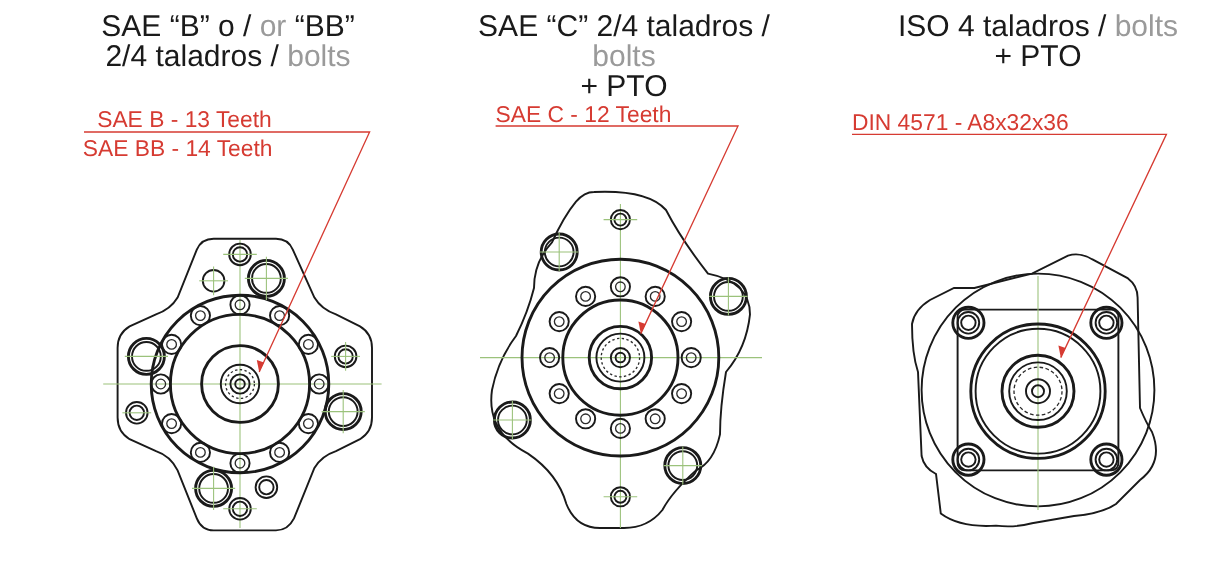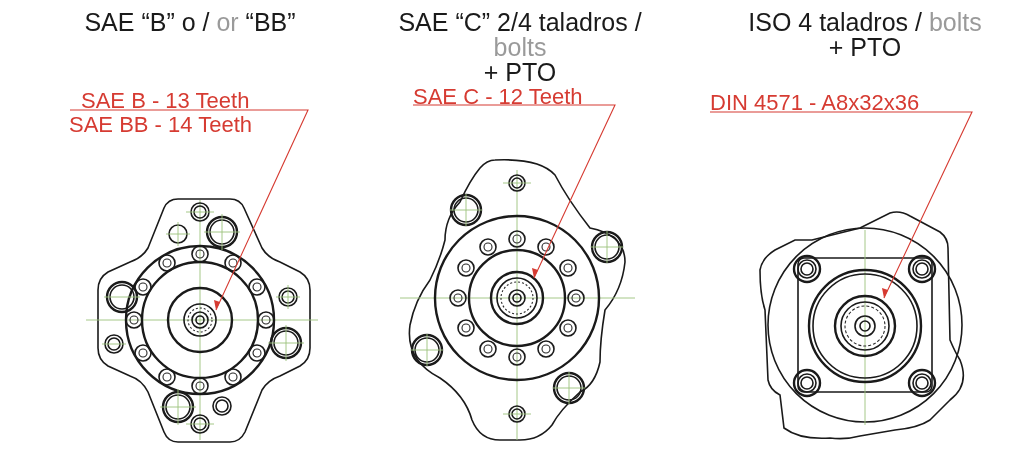--- a/index.html
+++ b/index.html
@@ -1,31 +1,32 @@
 <!DOCTYPE html>
 <html><head>
   <meta charset="utf-8">
   <style>
     html, body { margin: 0; padding: 0; background: #ffffff; }
     body { width: 1024px; height: 473px; position: relative; overflow: hidden; font-family: "Liberation Sans", "DejaVu Sans", sans-serif; }
     .title { position: absolute; text-align: center; font-size: 25px; line-height: 25px; color: #1a1a1a; }
     .title .muted { color: #9a9a9a; }
-    .label { position: absolute; color: #d63b32; font-size: 22px; line-height: 22px; white-space: nowrap; }
+    .label { position: absolute; color: #d63b32; font-size: 19px; line-height: 22px; white-space: nowrap; }
     svg.draw { position: absolute; left: 0; top: 0; }
     .k { fill: none; stroke: #1a1a1a; stroke-width: 1.6; }
     .kt { fill: none; stroke: #1a1a1a; stroke-width: 2.4; }
     .kf { fill: none; stroke: #2a2a2a; stroke-width: 1.1; }
     .g { stroke: #9bc27b; stroke-width: 0.9; fill: none; }
     .r { stroke: #d63b32; stroke-width: 1.1; fill: none; }
   </style>
 </head>
 <body>
 
 <div class="title" style="left:60px; top:10px; width:260px;">
   <div><span>SAE “B” o / </span><span class="muted">or</span><span> “BB”</span></div>
+  <div><span>2/4 taladros / </span><span class="muted">bolts</span></div>
 </div>
 
 <div class="title" style="left:370px; top:10px; width:300px;">
   <div><span>SAE “C” 2/4 taladros / </span><span class="muted">bolts</span></div>
   <div><span>+ PTO</span></div>
 </div>
 
 <div class="title" style="left:735px; top:10px; width:260px;">
   <div><span>ISO 4 taladros / </span><span class="muted">bolts</span></div>
   <div><span>+ PTO</span></div>

